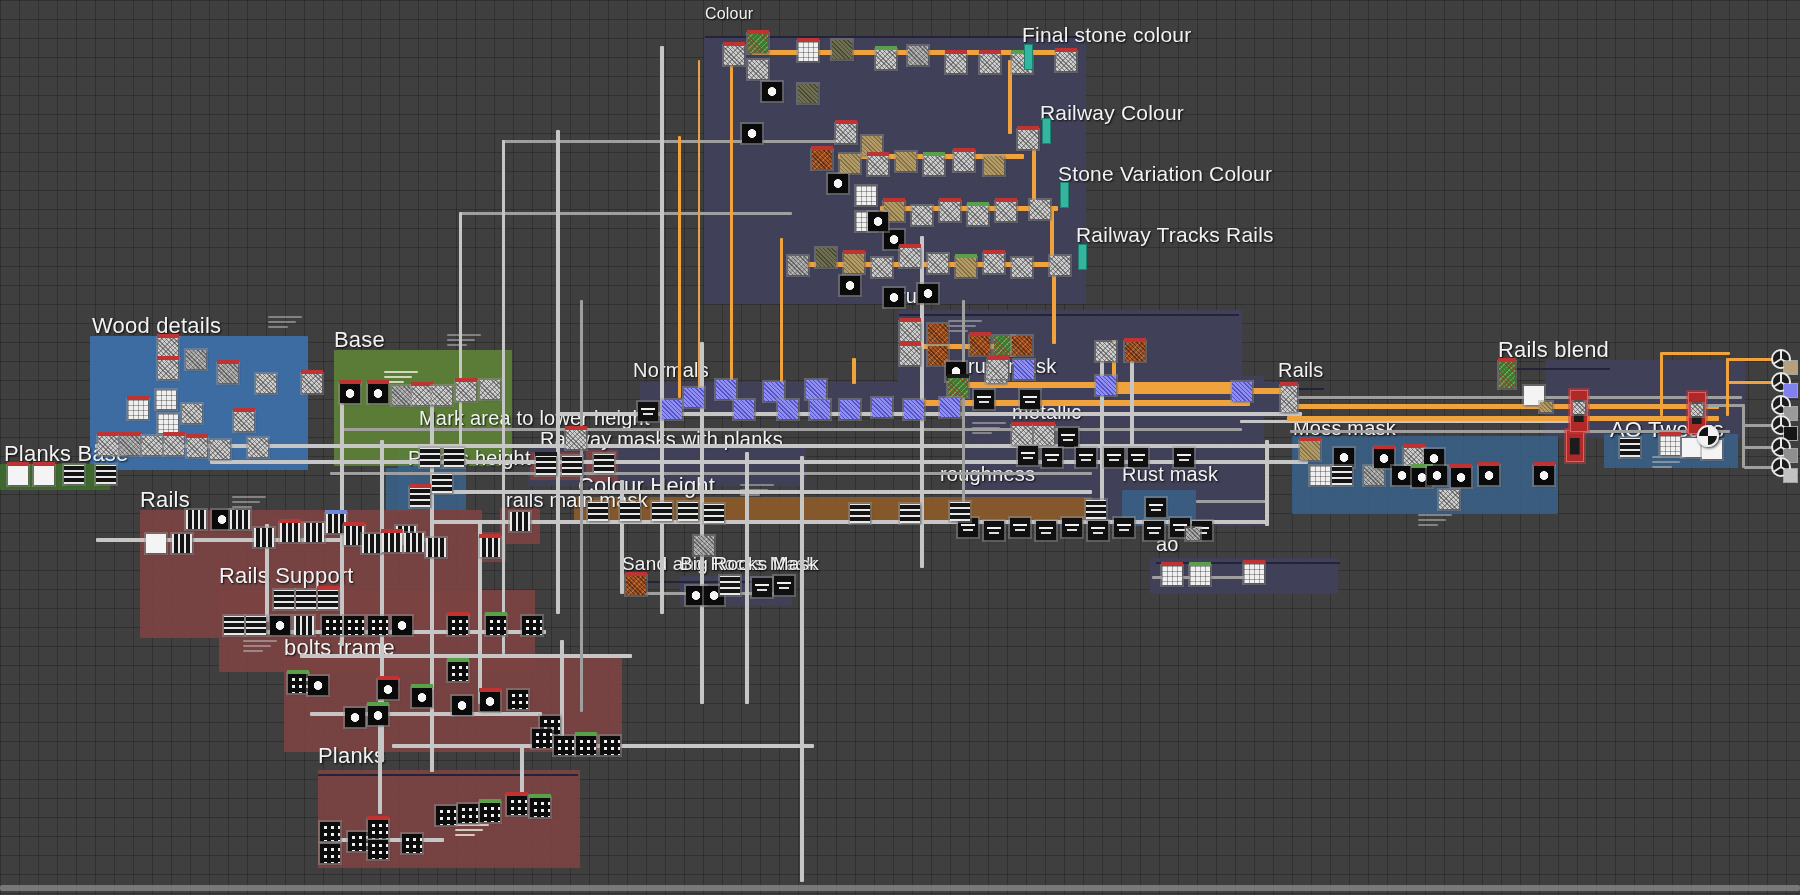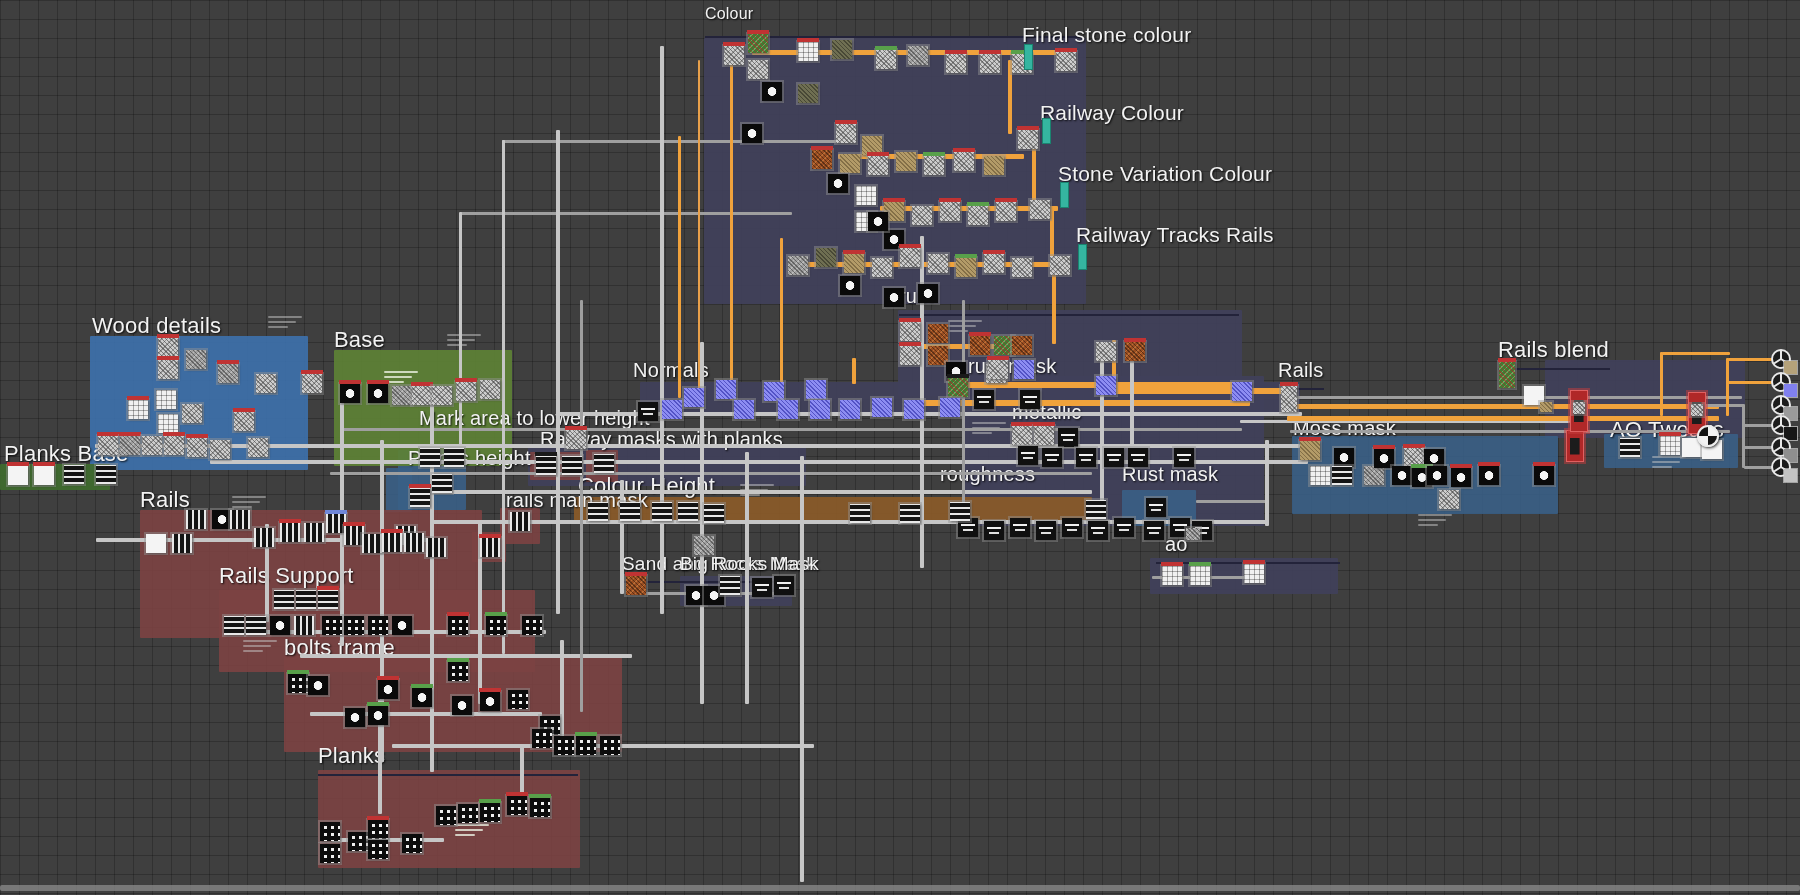--- a/index.html
+++ b/index.html
@@ -96,21 +96,21 @@
     <div class="glabel" style="font-size: 20px; left: 540px; top: 429px;">Railway masks with planks</div>
     <div class="glabel" style="font-size: 20px; left: 408px; top: 448px;">Planks height</div>
     <div class="glabel" style="font-size: 22px; left: 578px; top: 474px;">Colour Height</div>
     <div class="glabel" style="font-size: 20px; left: 506px; top: 490px;">rails main mask</div>
     <div class="glabel" style="font-size: 20px; left: 899px; top: 286px;">rust</div>
     <div class="ul" style="left: 899px; top: 314px; width: 340px; height: 2px;"></div>
     <div class="glabel" style="font-size: 20px; left: 968px; top: 356px;">rust mask</div>
     <div class="glabel" style="font-size: 20px; left: 1012px; top: 402px;">metallic</div>
     <div class="glabel" style="font-size: 20px; left: 940px; top: 464px;">roughness</div>
     <div class="glabel" style="font-size: 20px; left: 1122px; top: 464px;">Rust mask</div>
-    <div class="glabel" style="font-size: 20px; left: 1156px; top: 534px; margin-left: 9px;">ao</div>
+    <div class="glabel" style="font-size: 20px; left: 1156px; top: 534px;">ao</div>
     <div class="ul" style="left: 1156px; top: 562px; width: 184px; height: 2px;"></div>
     <div class="glabel" style="font-size: 19px; left: 622px; top: 554px;">Sand and Rocks Mask</div>
     <div class="ul" style="left: 622px; top: 581px; width: 168px; height: 2px;"></div>
     <div class="glabel" style="font-size: 19px; left: 680px; top: 554px;">Big Rocks Mask</div>
     <div class="glabel" style="font-size: 20px; left: 1278px; top: 360px;">Rails</div>
     <div class="ul" style="left: 1278px; top: 388px; width: 46px; height: 2px;"></div>
     <div class="glabel" style="font-size: 20px; left: 1293px; top: 418px;">Moss mask</div>
     <div class="glabel" style="font-size: 22px; left: 1498px; top: 338px;">Rails blend</div>
     <div class="ul" style="left: 1498px; top: 368px; width: 112px; height: 2px;"></div>
     <div class="glabel" style="font-size: 22px; left: 1610px; top: 418px;">AO Tweaks</div>

